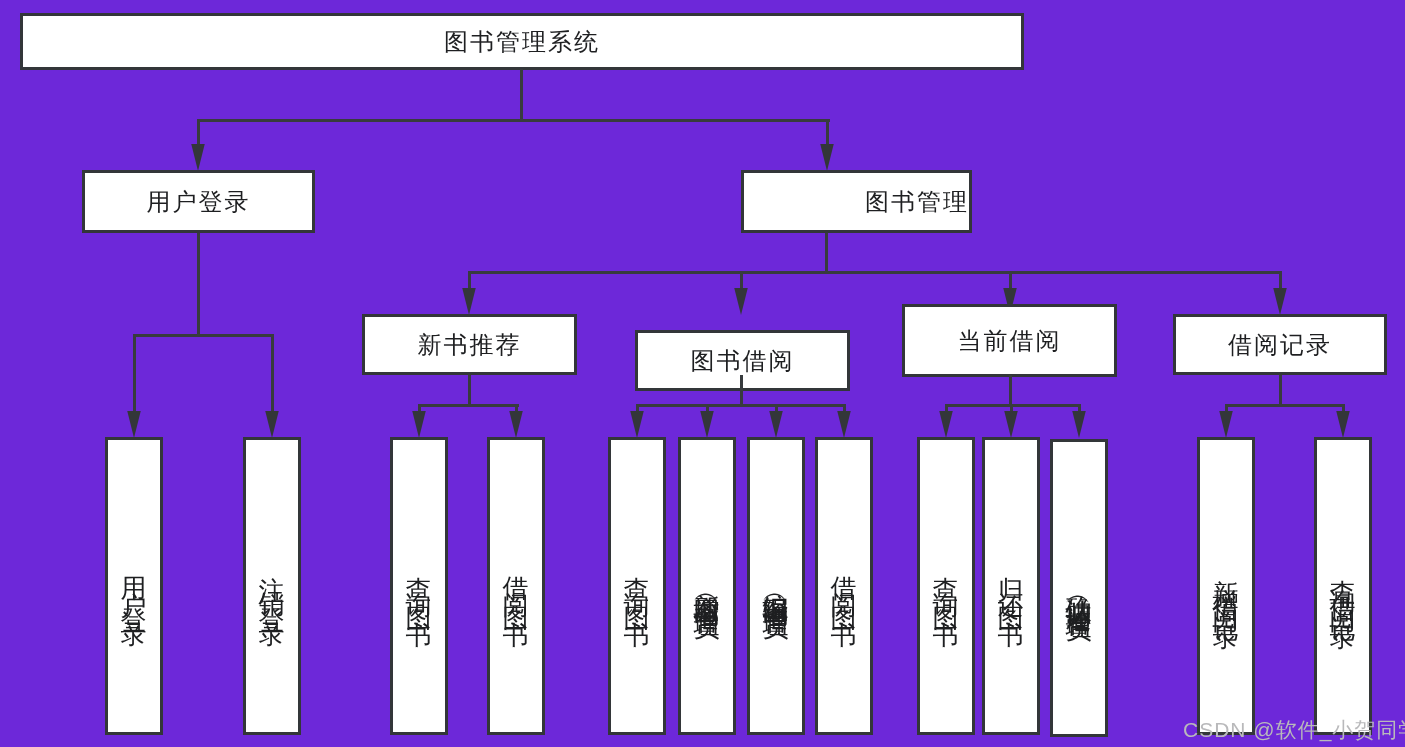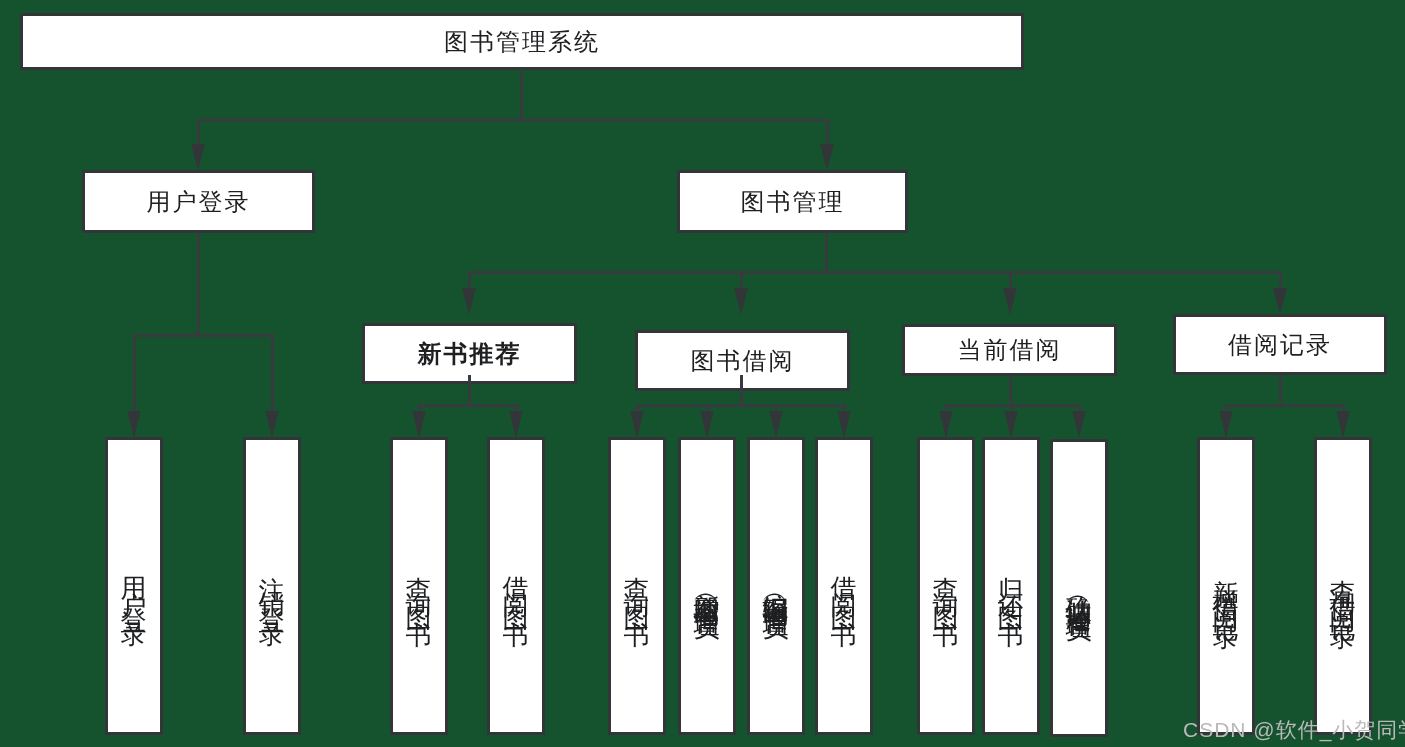--- a/index.html
+++ b/index.html
@@ -1,17 +1,17 @@
 <!DOCTYPE html>
 <html><head>
 <meta charset="utf-8">
 <style>
   html,body{margin:0;padding:0;background:#ffffff;}
   .canvas{
-    position:relative;width:1405px;height:747px;background:#14532d;
+    position:relative;width:1405px;height:747px;background:#6d28d9;
     font-family:"Liberation Sans","DejaVu Sans",sans-serif;overflow:hidden;
   }
   .node{
     position:absolute;box-sizing:border-box;border:3px solid #333639;background:#ffffff;
     display:flex;align-items:center;justify-content:center;color:#1e1f21;
   }
   .hlabel{font-size:24px;letter-spacing:2px;white-space:nowrap;}
   .vlabel{
     writing-mode:vertical-rl;text-orientation:mixed;
     font-size:26px;line-height:1;white-space:nowrap;
@@ -38,21 +38,21 @@
   <div class="line" style="left:520px;top:69px;width:3px;height:53px;"></div>
   <div class="line" style="left:197px;top:119px;width:633px;height:3px;"></div>
   <div class="line" style="left:197px;top:119px;width:3px;height:30px;"></div>
   <div class="arrow" style="left:190px;top:144px;"></div>
   <div class="line" style="left:826px;top:119px;width:3px;height:30px;"></div>
   <div class="arrow" style="left:819px;top:144px;"></div>
 
   <div class="node" style="left:82px;top:170px;width:233px;height:63px;">
     <span class="hlabel">用户登录</span>
   </div>
-  <div class="node" style="left:677px;top:170px;width:231px;height:63px;">
+  <div class="node" style="left:741px;top:170px;width:231px;height:63px;justify-content:flex-end;">
     <span class="hlabel">图书管理</span>
   </div>
 
   <div class="line" style="left:197px;top:233px;width:3px;height:104px;"></div>
   <div class="line" style="left:133px;top:334px;width:141px;height:3px;"></div>
   <div class="line" style="left:133px;top:334px;width:3px;height:80px;"></div>
   <div class="arrow" style="left:126px;top:411px;"></div>
   <div class="line" style="left:271px;top:334px;width:3px;height:80px;"></div>
   <div class="arrow" style="left:264px;top:411px;"></div>
 
@@ -60,27 +60,27 @@
   <div class="line" style="left:468px;top:271px;width:814px;height:3px;"></div>
   <div class="line" style="left:468px;top:271px;width:3px;height:22px;"></div>
   <div class="arrow" style="left:461px;top:288px;"></div>
   <div class="line" style="left:740px;top:271px;width:3px;height:22px;"></div>
   <div class="arrow" style="left:733px;top:288px;"></div>
   <div class="line" style="left:1009px;top:271px;width:3px;height:22px;"></div>
   <div class="arrow" style="left:1002px;top:288px;"></div>
   <div class="line" style="left:1279px;top:271px;width:3px;height:22px;"></div>
   <div class="arrow" style="left:1272px;top:288px;"></div>
 
-  <div class="node" style="left:362px;top:323px;width:215px;height:61px;font-weight:bold;">
+  <div class="node" style="left:362px;top:314px;width:215px;height:61px;">
     <span class="hlabel">新书推荐</span>
   </div>
   <div class="node" style="left:635px;top:330px;width:215px;height:61px;">
     <span class="hlabel">图书借阅</span>
   </div>
-  <div class="node" style="left:902px;top:324px;width:215px;height:52px;">
+  <div class="node" style="left:902px;top:304px;width:215px;height:73px;">
     <span class="hlabel">当前借阅</span>
   </div>
   <div class="node" style="left:1173px;top:314px;width:214px;height:61px;">
     <span class="hlabel">借阅记录</span>
   </div>
 
   <div class="line" style="left:468px;top:375px;width:3px;height:32px;"></div>
   <div class="line" style="left:418px;top:404px;width:101px;height:3px;"></div>
   <div class="line" style="left:418px;top:404px;width:3px;height:10px;"></div>
   <div class="arrow" style="left:411px;top:411px;"></div>

